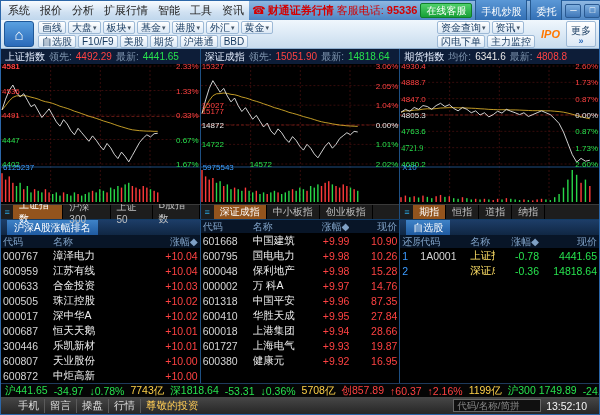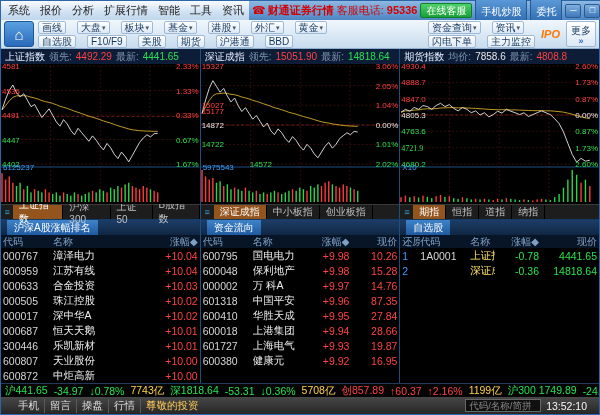--- a/index.html
+++ b/index.html
@@ -16,21 +16,21 @@
 .phone{color:#d40000}
 .phone-num{font-weight:bold}
 .btn-online{background:linear-gradient(#4fd06a,#18a038);color:#fff;border:1px solid #0f7f2a;border-radius:2px;font-size:10px;height:15px;padding:0 5px}
 .btn-chrome{background:linear-gradient(#5d9ad8,#2f6cb2);color:#fff;border:1px solid #25588f;border-radius:2px;font-size:10px;height:25px;padding:6px 5px}
 .wb{width:16px;height:14px;font-size:9px;line-height:11px;background:linear-gradient(#7fb0e0,#3f77b8);border:1px solid #2a5a92;color:#fff;border-radius:2px}
 
 
 .toolbar{height:29px;flex:0 0 29px;background:linear-gradient(#f0f7fd,#c8dcee);border-bottom:1px solid #8fb0d0;display:flex;align-items:center;padding:0 3px;gap:4px}
 .home{width:30px;height:26px;background:linear-gradient(#5aa0e0,#2a6ab9);border:1px solid #1f5898;border-radius:3px;color:#fff;font-size:15px;line-height:1}
 .tbcol{display:flex;flex-direction:column;gap:1px}
-.tbrow{display:flex;gap:11px}
+.tbrow{display:flex;gap:2px}
 .tbtn{height:13px;display:flex;align-items:center;gap:1px;padding:0 3px;font-size:10px;line-height:11px;color:#16395f;background:linear-gradient(#fff,#dbe8f5);border:1px solid #9db9d6;border-radius:2px;white-space:nowrap}
 .arr{font-size:7px;color:#456}
 .spacer{flex:1}
 .ipo{font-size:11px;font-weight:bold;font-style:italic;color:#ff7700;background:transparent;border:none;padding:0 2px}
 .more{height:26px;display:flex;flex-direction:column;align-items:center;justify-content:center;font-size:10px;color:#16395f;background:linear-gradient(#fff,#dbe8f5);border:1px solid #9db9d6;border-radius:2px;padding:0 4px}
 .more .mm{color:#2a6ab9;font-weight:bold;font-size:9px;line-height:7px}
 
 
 .charts{height:170px;flex:0 0 170px;display:flex;background:#000}
 .cpanel{flex:1 1 0;min-width:0;display:flex;flex-direction:column;border-right:1px solid #1e4f82;position:relative}
@@ -69,21 +69,21 @@
 .amt{color:#ffd24a}
 
 
 .indexbar{height:14px;flex:0 0 14px;background:#050505;border-top:1px solid #1e3a5c;display:flex;align-items:center;gap:6px;padding:0 4px;font-size:10.5px;white-space:nowrap;overflow:hidden}
 
 
 .bottombar{height:17px;flex:0 0 17px;background:linear-gradient(#474747,#262626);display:flex;align-items:center;gap:5px;padding:0 12px;font-size:10.5px;color:#ddd}
 #bb-tabs{display:flex;align-items:center}
 .bbtab{padding:0 5px;border-right:1px solid #5a5a5a}
 .marquee{flex:1;color:#ffcc55;overflow:hidden;white-space:nowrap}
-.code-input{width:76px;height:13px;background:#101010;border:1px solid #666;color:#ccc;font-size:9.5px;padding:0 3px}
+.code-input{width:88px;height:13px;background:#101010;border:1px solid #666;color:#ccc;font-size:9.5px;padding:0 3px}
 .code-input::placeholder{color:#888}
 .clock{color:#f5f5f5}
 </style>
 </head>
 <body>
 
 <div class="win">
 
   <div class="menubar">
     <div id="menu-left" style="display:flex">
@@ -215,21 +215,21 @@
               <rect x="137.45348837209303" y="125.2" width="1.4" height="12.8" fill="#ff3a3a"></rect>
               <rect x="141.06279069767444" y="122" width="1.4" height="16" fill="#ff3a3a"></rect>
               <rect x="144.67209302325585" y="123.6" width="1.4" height="14.4" fill="#ff3a3a"></rect>
               <rect x="148.28139534883724" y="125.2" width="1.4" height="12.8" fill="#28d648"></rect>
               <rect x="151.89069767441862" y="126.8" width="1.4" height="11.2" fill="#ff3a3a"></rect>
               <rect x="155.50000000000003" y="128.4" width="1.4" height="9.6" fill="#ff3a3a"></rect>
             </g>
             <polyline points="1,45.916114790286976 4.609302325581396,41.58940397350993 8.218604651162792,36.83002207505518 11.827906976744186,33.36865342163355 15.437209302325583,31.85430463576159 19.04651162790698,31.85430463576159 22.655813953488373,31.637969094922738 26.26511627906977,32.07064017660044 29.874418604651165,33.1523178807947 33.483720930232565,34.01766004415011 37.09302325581396,35.09933774834437 40.70232558139536,36.61368653421634 44.311627906976746,37.69536423841059 47.92093023255814,38.34437086092715 51.53023255813954,39.426048565121405 55.13953488372094,40.724061810154524 58.74883720930233,42.23841059602649 62.358139534883726,43.320088300220746 65.96744186046513,44.40176600441501 69.57674418604651,45.69977924944812 73.18604651162792,47.21412803532009 76.7953488372093,48.29580573951435 80.40465116279071,49.59381898454747 84.0139534883721,50.89183222958058 87.62325581395349,52.18984547461369 91.23255813953489,53.271523178807946 94.84186046511628,54.3532008830022 98.4511627906977,55.65121412803532 102.06046511627908,56.94922737306843 105.66976744186047,58.03090507726269 109.27906976744188,59.11258278145695 112.88837209302328,60.41059602649007 116.49767441860466,61.70860927152318 120.10697674418606,62.790286975717436 123.71627906976745,63.8719646799117 127.32558139534886,64.95364238410596 130.93488372093026,65.81898454746137 134.54418604651164,66.25165562913908 138.15348837209302,66.68432671081678 141.76279069767443,66.90066225165562 145.37209302325584,67.11699779249449 148.98139534883722,67.11699779249449 152.5906976744186,67.33333333333333 156.20000000000002,67.33333333333333" fill="none" stroke="#f0c030" stroke-width="0.8"></polyline>
             <polyline points="1,45.916114790286976 4.609302325581396,35.09933774834437 8.218604651162792,26.44591611479029 11.827906976744186,21.037527593818986 15.437209302325583,28.60927152317881 19.04651162790698,32.93598233995585 22.655813953488373,29.690949227373068 26.26511627906977,36.18101545253863 29.874418604651165,42.671081677704194 33.483720930232565,40.507726269315675 37.09302325581396,46.99779249448124 40.70232558139536,53.48785871964679 44.311627906976746,49.16114790286976 47.92093023255814,44.83443708609271 51.53023255813954,51.32450331125828 55.13953488372094,57.814569536423846 58.74883720930233,62.141280353200884 62.358139534883726,55.65121412803532 65.96744186046513,59.977924944812365 69.57674418604651,66.46799116997792 73.18604651162792,70.79470198675497 76.7953488372093,64.3046357615894 80.40465116279071,68.63134657836645 84.0139534883721,72.95805739514348 87.62325581395349,77.28476821192052 91.23255813953489,71.87637969094922 94.84186046511628,76.20309050772627 98.4511627906977,81.61147902869757 102.06046511627908,85.93818984547461 105.66976744186047,79.44812362030905 109.27906976744188,83.7748344370861 112.88837209302328,90.26490066225165 116.49767441860466,94.5916114790287 120.10697674418606,88.10154525386312 123.71627906976745,92.42825607064017 127.32558139534886,97.83664459161147 130.93488372093026,91.34657836644591 134.54418604651164,84.85651214128035 138.15348837209302,78.36644591611478 141.76279069767443,74.03973509933775 145.37209302325584,70.79470198675497 148.98139534883722,72.95805739514348 152.5906976744186,69.71302428256071 156.20000000000002,69.28035320088301" fill="none" stroke="#e8e8e8" stroke-width="0.9"></polyline>
           </svg>
-          <div class="yl s1" style="top: -2px;">4581</div>
+          <div class="yl s1" style="top: -2px; font-weight: bold;">4581</div>
           <div class="yl s1" style="top: 22.5px;">4536</div>
           <div class="yl s1" style="top: 47px;">4491</div>
           <div class="yl s-1" style="top: 71.5px;">4447</div>
           <div class="yl s-1" style="top: 96px;">4402</div>
           <div class="yr s1" style="top: -2px;">2.33%</div>
           <div class="yr s1" style="top: 22.5px;">1.33%</div>
           <div class="yr s1" style="top: 47px;">0.33%</div>
           <div class="yr s-1" style="top: 71.5px;">0.67%</div>
           <div class="yr s-1" style="top: 96px;">1.67%</div>
           <div class="vl">6125237</div>
@@ -330,21 +330,21 @@
           <span class="tabico">≡</span>
           <span class="ctab active">深证成指</span>
           <span class="ctab">中小板指</span>
           <span class="ctab">创业板指</span>
         </div>
       </div>
       <div class="cpanel">
         <div class="chead">
           <span class="ct">期货指数</span>
           <span class="cl">均价:</span>
-          <span class="s0">7858.6</span>
+          <span class="s0">6341.6</span>
           <span class="cl">最新:</span>
           <span class="s1">4808.8</span>
         </div>
         <div class="chart-body">
           <svg viewBox="0 0 198 140" preserveAspectRatio="none">
             <line x1="0" y1="2" x2="198" y2="2" stroke="#5a1414" stroke-dasharray="2 2" stroke-width="0.6"></line>
             <line x1="0" y1="18.333333333333332" x2="198" y2="18.333333333333332" stroke="#5a1414" stroke-dasharray="2 2" stroke-width="0.6"></line>
             <line x1="0" y1="34.666666666666664" x2="198" y2="34.666666666666664" stroke="#5a1414" stroke-dasharray="2 2" stroke-width="0.6"></line>
             <line x1="0" y1="51" x2="198" y2="51" stroke="#5a1414" stroke-dasharray="2 2" stroke-width="0.6"></line>
             <line x1="0" y1="67.33333333333333" x2="198" y2="67.33333333333333" stroke="#5a1414" stroke-dasharray="2 2" stroke-width="0.6"></line>
@@ -482,30 +482,33 @@
             <span class="tc c-up num">+10.00</span>
           </div>
           <div class="trow g1">
             <span class="tc c-code">600872</span>
             <span class="tc c-name">中炬高新</span>
             <span class="tc c-up num">+10.00</span>
           </div>
         </div>
       </div>
       <div class="tpanel">
-        <div class="thead-bar">
-          <span class="ttitle">资金流向</span>
-        </div>
         <div class="tcols g2">
           <span class="tc">代码</span>
           <span class="tc">名称</span>
           <span class="tc num">涨幅◆</span>
           <span class="tc num">现价</span>
         </div>
         <div class="trows">
+          <div class="trow g2">
+            <span class="tc c-code">601668</span>
+            <span class="tc c-name">中国建筑</span>
+            <span class="tc c-up num">+9.99</span>
+            <span class="tc c-up num">10.90</span>
+          </div>
           <div class="trow g2">
             <span class="tc c-code">600795</span>
             <span class="tc c-name">国电电力</span>
             <span class="tc c-up num">+9.98</span>
             <span class="tc c-up num">10.26</span>
           </div>
           <div class="trow g2">
             <span class="tc c-code">600048</span>
             <span class="tc c-name">保利地产</span>
             <span class="tc c-up num">+9.98</span>

